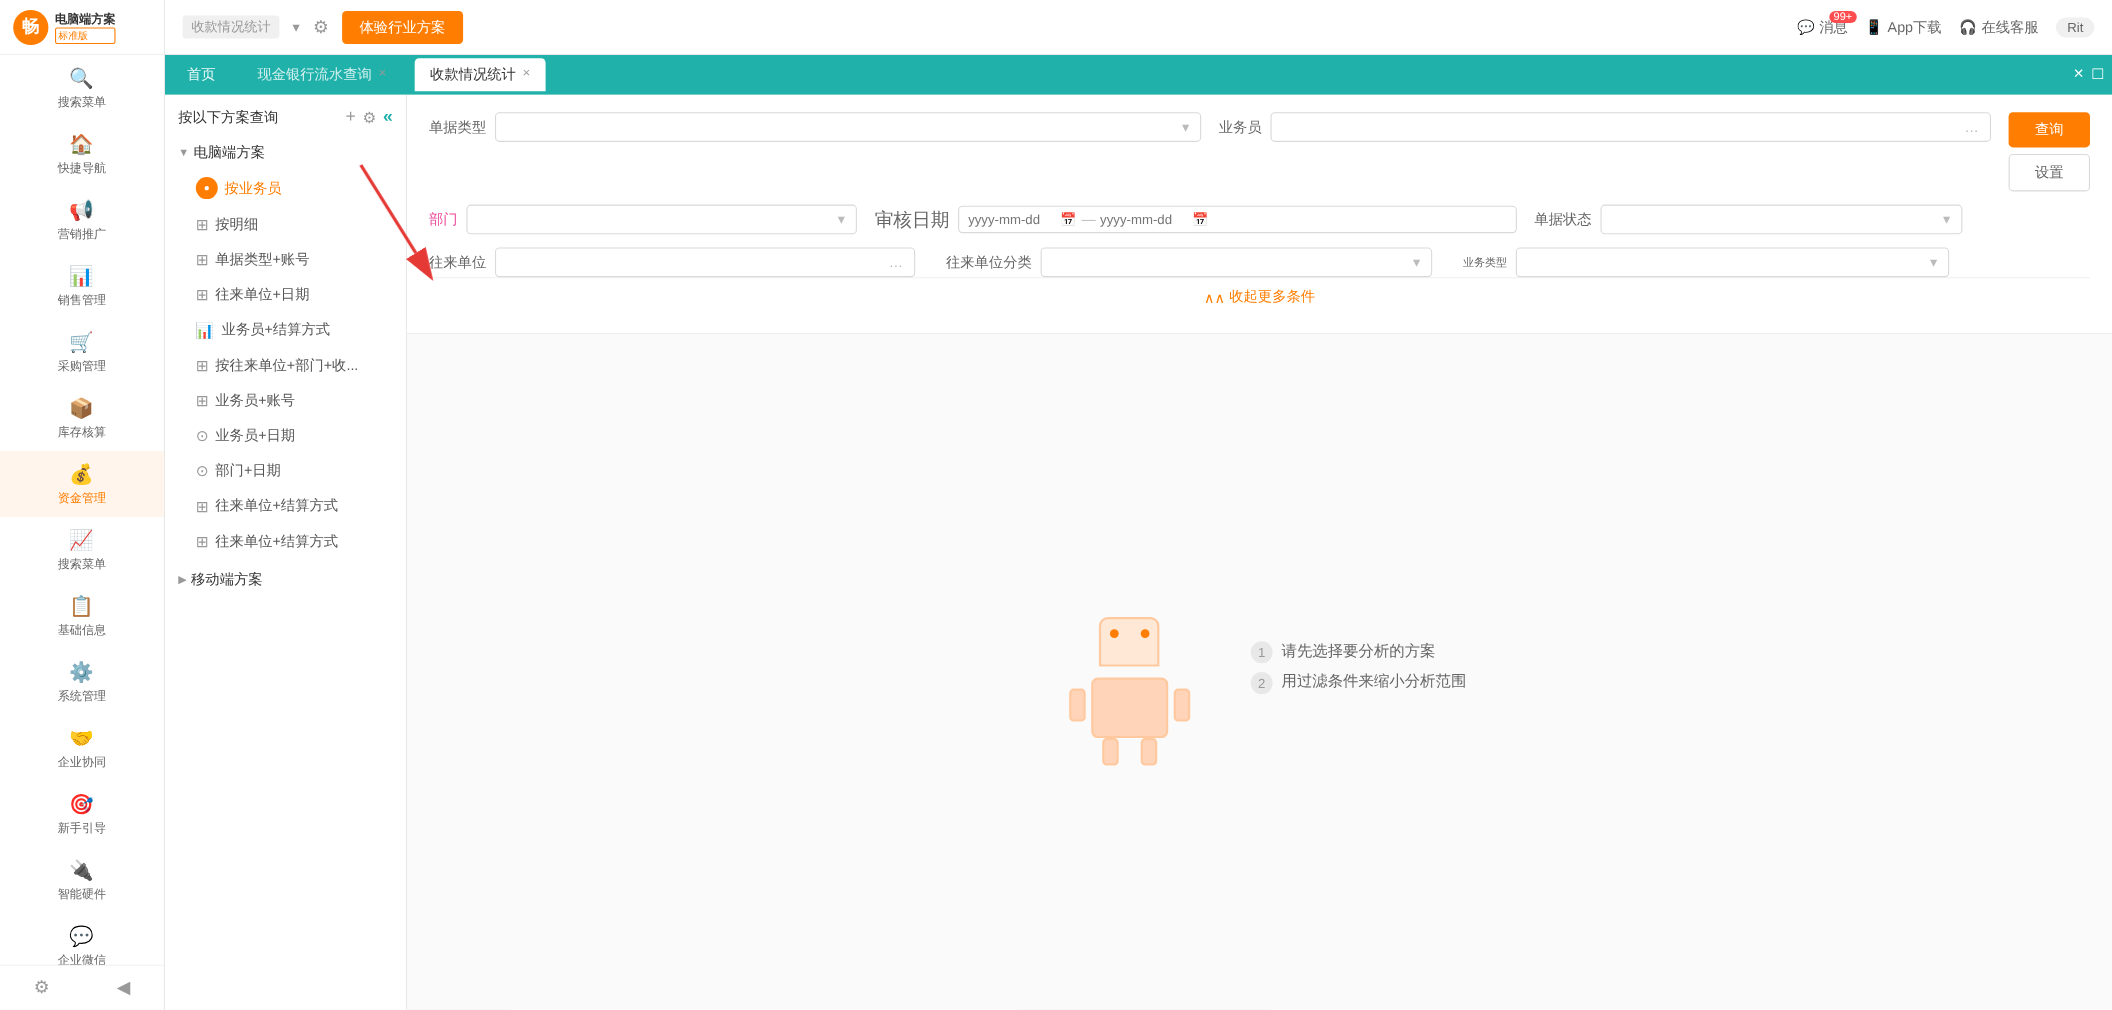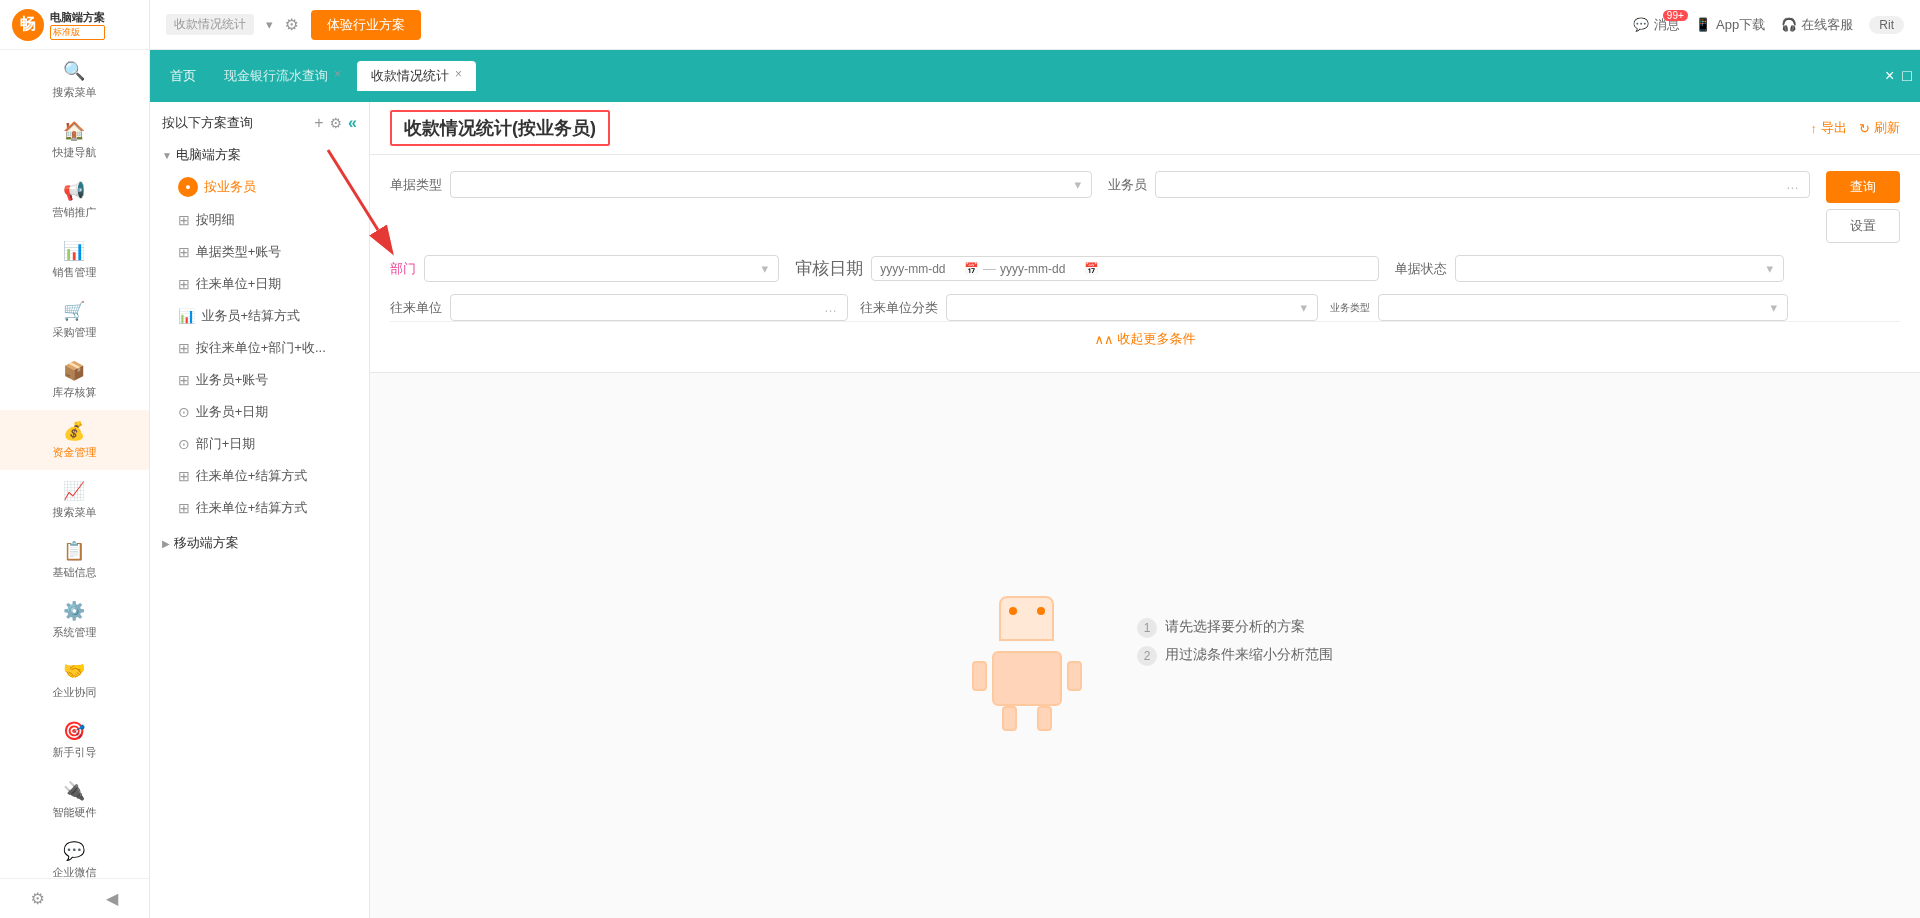--- a/index.html
+++ b/index.html
@@ -28,21 +28,21 @@
     .header-dropdown { color: #999; cursor: pointer; }
     .header-gear { color: #999; cursor: pointer; font-size: 16px; }
     .trial-btn { background: #ff7d00; color: white; border: none; padding: 6px 16px; border-radius: 4px; cursor: pointer; font-size: 13px; }
     .header-right { display: flex; align-items: center; gap: 16px; }
     .header-msg { display: flex; align-items: center; gap: 4px; color: #666; cursor: pointer; position: relative; }
     .msg-badge { background: #ff4d4f; color: white; font-size: 10px; padding: 0 4px; border-radius: 8px; position: absolute; top: -6px; right: -8px; }
     .header-app { display: flex; align-items: center; gap: 4px; color: #666; cursor: pointer; }
     .header-service { display: flex; align-items: center; gap: 4px; color: #666; cursor: pointer; }
 
     
-    .tab-bar { height: 52px; background: #20b2aa; display: flex; align-items: center; padding: 0 8px; flex-shrink: 0; gap: 2px; position: relative; }
+    .tab-bar { height: 36px; background: #20b2aa; display: flex; align-items: center; padding: 0 8px; flex-shrink: 0; gap: 12px; position: relative; }
     .tab-item { display: flex; align-items: flex-start; padding: 6px 14px; border-radius: 4px 4px 0 0; cursor: pointer; font-size: 13px; color: rgba(255,255,255,0.8); gap: 6px; }
     .tab-item.active { background: #fff; color: #333; border-radius: 4px 4px 0 0; }
     .tab-item .tab-close { font-size: 12px; color: #999; cursor: pointer; }
     .tab-home { color: rgba(255,255,255,0.9); padding: 6px 12px; cursor: pointer; font-size: 13px; }
     .tab-right-btns { position: absolute; right: 8px; display: flex; gap: 8px; }
     .tab-right-btn { color: white; cursor: pointer; font-size: 16px; }
 
     
     .page-area { flex: 1; display: flex; overflow: hidden; }
 
@@ -275,35 +275,20 @@
       <div class="scheme-group-mobile">
         <div class="scheme-group-title">
           <span class="arrow">▶</span>
           <span>移动端方案</span>
         </div>
       </div>
     </div>
 
     <div class="right-content">
 
-      <div class="page-header">
-        <div class="page-title-box">
-          <span class="page-title">收款情况统计(按业务员)</span>
-        </div>
-        <div class="page-actions">
-          <div class="action-btn">
-            <span>↑</span>
-            <span>导出</span>
-          </div>
-          <div class="action-btn">
-            <span>↻</span>
-            <span>刷新</span>
-          </div>
-        </div>
-      </div>
 
       <div class="filter-area">
 
         <div style="display:flex;align-items:flex-start;gap:16px;margin-bottom:12px;">
 
           <div style="display:flex;align-items:center;gap:8px;flex:1;">
             <span style="color:#666;font-size:13px;white-space:nowrap;">单据类型</span>
             <div style="flex:1;border:1px solid #d9d9d9;border-radius:4px;padding:5px 10px;display:flex;justify-content:space-between;align-items:center;cursor:pointer;">
               <span style="color:#bbb;font-size:13px;"></span>
               <span style="color:#bbb;">▾</span>
@@ -348,21 +333,21 @@
             <span style="color:#666;font-size:13px;white-space:nowrap;">单据状态</span>
             <div style="flex:1;border:1px solid #d9d9d9;border-radius:4px;padding:5px 10px;display:flex;justify-content:space-between;align-items:center;cursor:pointer;">
               <span style="color:#bbb;"></span>
               <span style="color:#bbb;">▾</span>
             </div>
           </div>
 
           <div style="width:100px;"></div>
         </div>
 
-        <div style="display:flex;align-items:center;gap:12px;">
+        <div style="display:flex;align-items:center;gap:28px;">
           <div style="display:flex;align-items:center;gap:8px;flex:1;">
             <span style="color:#666;font-size:13px;white-space:nowrap;">往来单位</span>
             <div style="flex:1;border:1px solid #d9d9d9;border-radius:4px;padding:5px 10px;display:flex;justify-content:space-between;align-items:center;cursor:pointer;">
               <span style="color:#bbb;"></span>
               <span style="color:#bbb;">…</span>
             </div>
           </div>
 
           <div style="display:flex;align-items:center;gap:8px;flex:1;">
             <span style="color:#666;font-size:13px;white-space:nowrap;">往来单位分类</span>

